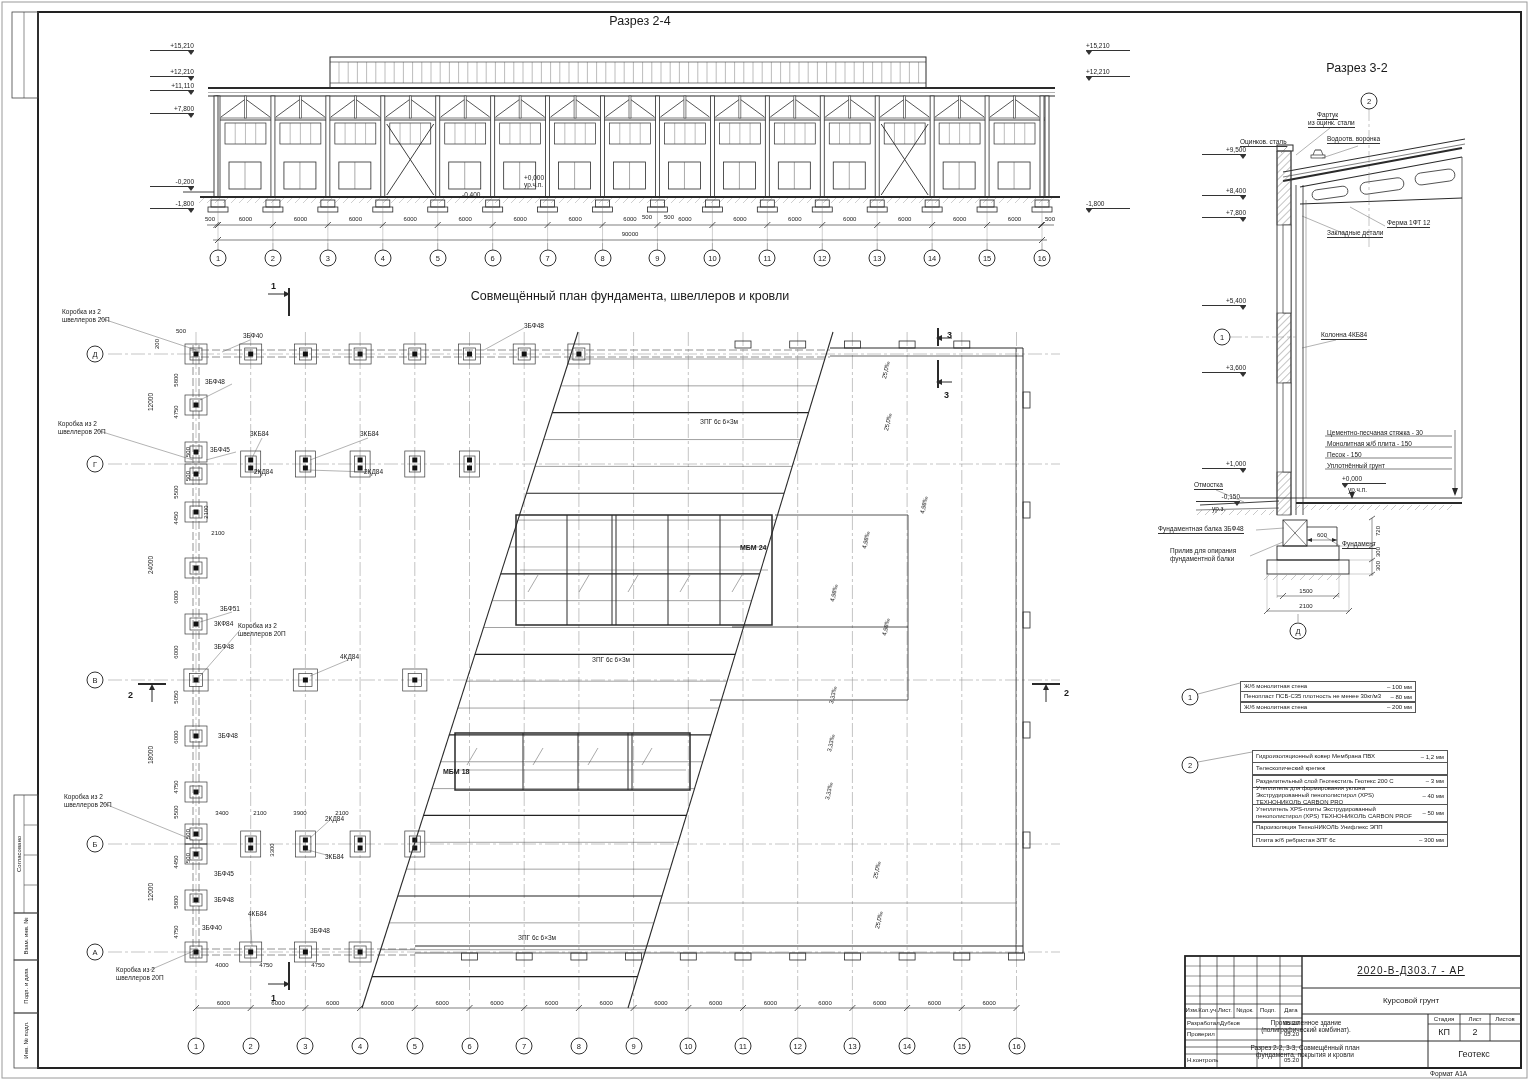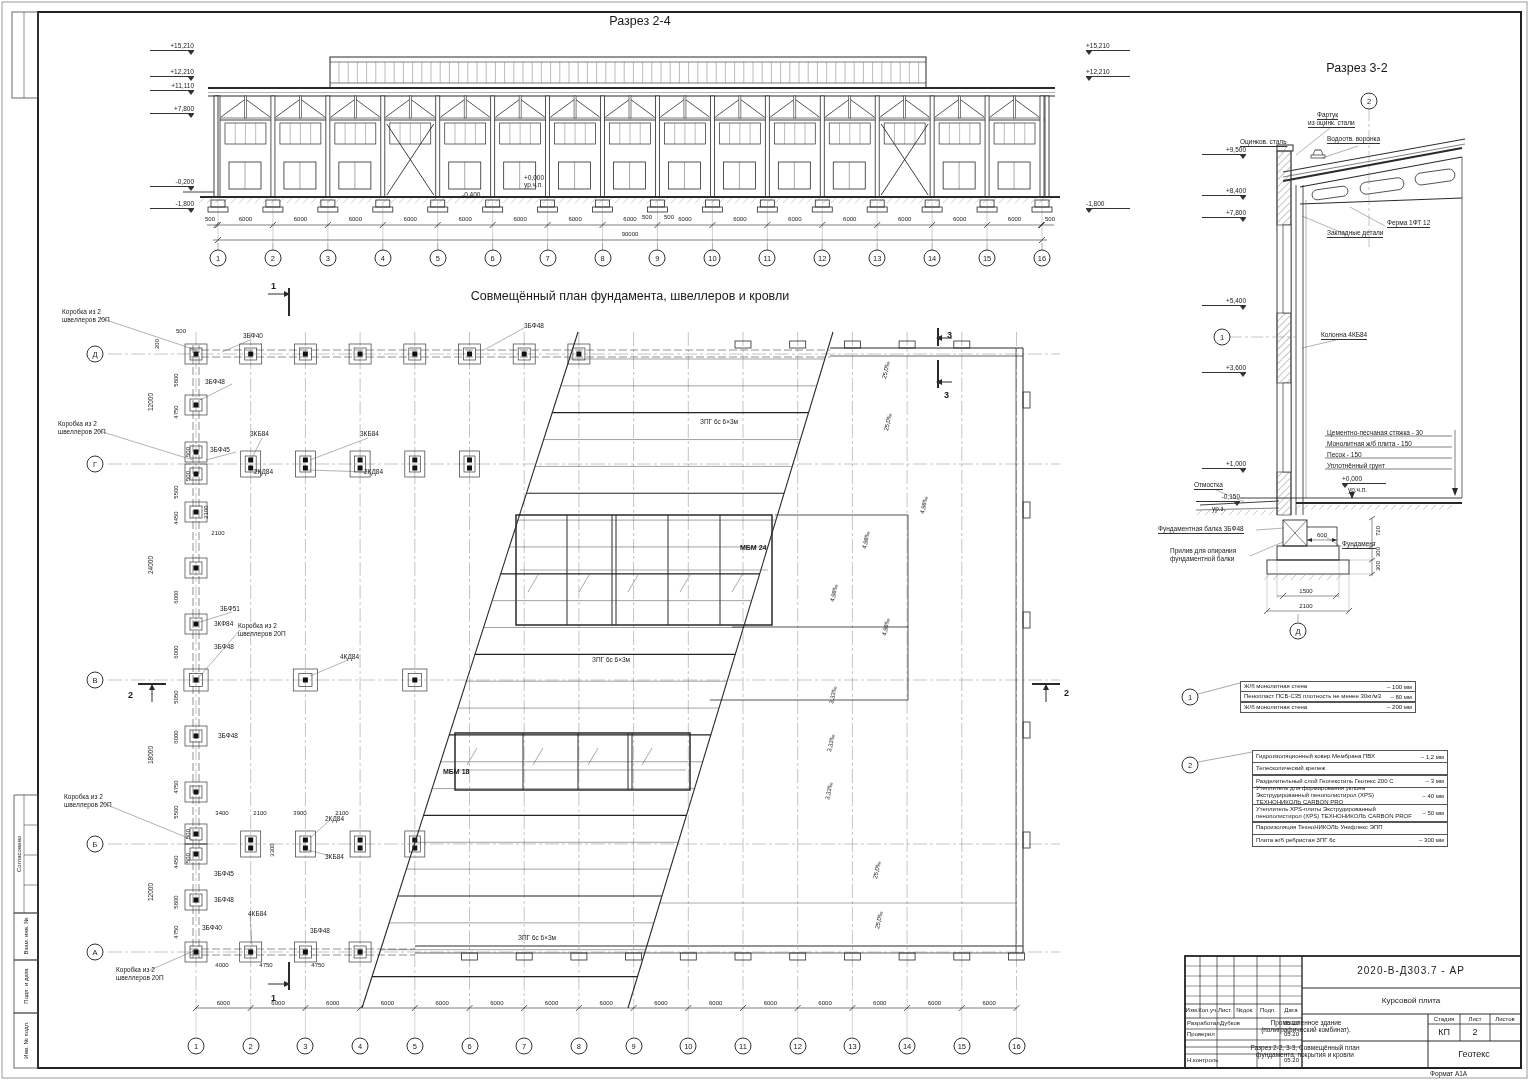--- a/index.html
+++ b/index.html
@@ -4,21 +4,21 @@
 <style>
   html,body{margin:0;padding:0;background:#e8e8e8;font-family:"Liberation Sans",sans-serif;}
   #sheet{position:relative;width:1529px;height:1080px;background:#fff;overflow:hidden;color:#1a1a1a;}
   #texts div{position:absolute;white-space:nowrap;color:#1a1a1a;}
   .t1{font-size:12.5px;}
   .t9{font-size:9px;}
   .t8{font-size:8px;}
   .tiny{font-size:6.5px;}
   .tiny2{font-size:6px;}
   .tinyb{font-size:7px;font-weight:bold;}
-  .docn{font-size:10px;letter-spacing:1px;}
+  .docn{font-size:10px;letter-spacing:1px;text-decoration:underline;}
   .c{transform:translate(-50%,0);}
   .v{transform:translate(-50%,-50%) rotate(-90deg);}
   .rot75{transform:translate(-50%,-50%) rotate(-78deg);font-size:6px;}
   .u{border-bottom:1px solid #333;padding-bottom:1px;}
   .mark{font-size:9px;font-weight:bold;}
   .blk{white-space:normal !important;text-align:center;line-height:1.15;}
   .bub{position:absolute;width:15px;height:15px;border:0.9px solid #333;border-radius:50%;
        font-size:7.5px;display:flex;align-items:center;justify-content:center;
        transform:translate(-50%,-50%);background:#fff;z-index:3;}
   .elev{position:absolute;width:44px;z-index:2;}
@@ -1219,21 +1219,21 @@
       </div>
       <div class="nrow" style="left: 1252px; top: 821.5px; width: 196px; height: 13px;">
         <span class="nt">Пароизоляция ТехноНИКОЛЬ Унифлекс ЭПП</span>
         <span class="nv"></span>
       </div>
       <div class="nrow" style="left: 1252px; top: 833.8px; width: 196px; height: 13px;">
         <span class="nt">Плита ж/б ребристая ЗПГ 6с</span>
         <span class="nv">– 300 мм</span>
       </div>
       <div class="docn c" style="left: 1411px; top: 965px;">2020-В-Д303.7 - АР</div>
-      <div class="t8 c" style="left: 1411px; top: 996px;">Курсовой плита</div>
+      <div class="t8 c" style="left: 1411px; top: 996px;">Курсовой грунт</div>
       <div class="tiny c blk" style="left: 1306px; top: 1019px; width: 118px;">Промышленное здание (полиграфический комбинат).</div>
       <div class="tiny c blk" style="left: 1305px; top: 1044px; width: 120px;">Разрез 2-2, 3-3, Совмещённый план фундамента, покрытия и кровли</div>
       <div class="tiny2 c" style="left: 1192px; top: 1007px;">Изм.</div>
       <div class="tiny2 c" style="left: 1208px; top: 1007px;">Кол.уч.</div>
       <div class="tiny2 c" style="left: 1225px; top: 1007px;">Лист.</div>
       <div class="tiny2 c" style="left: 1245px; top: 1007px;">№док.</div>
       <div class="tiny2 c" style="left: 1268px; top: 1007px;">Подп.</div>
       <div class="tiny2 c" style="left: 1291px; top: 1007px;">Дата</div>
       <div class="tiny2" style="left: 1187px; top: 1020px;">Разработал</div>
       <div class="tiny2" style="left: 1220px; top: 1020px;">Дубков</div>

